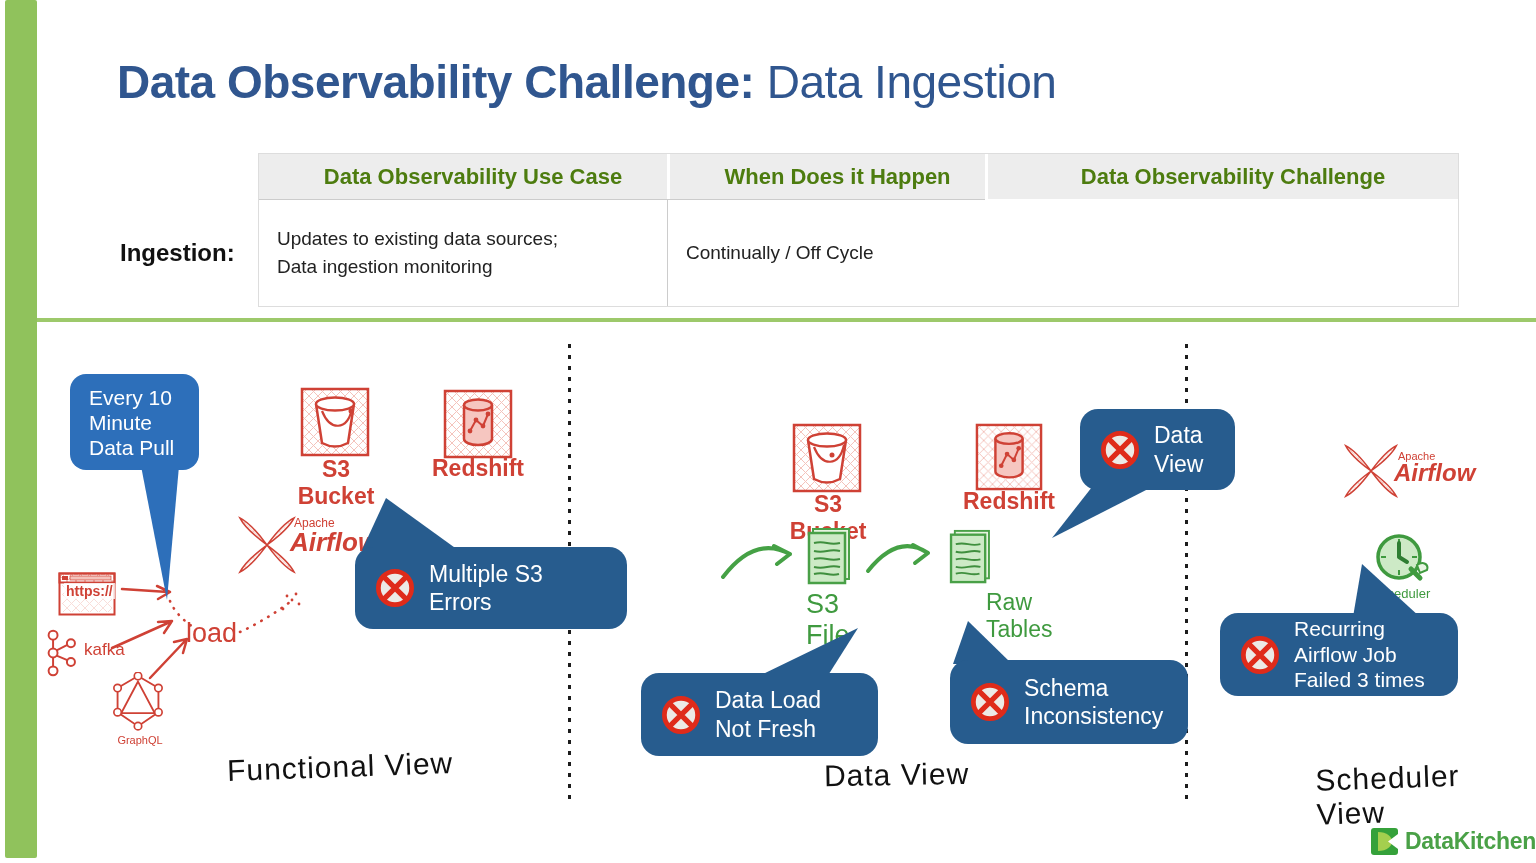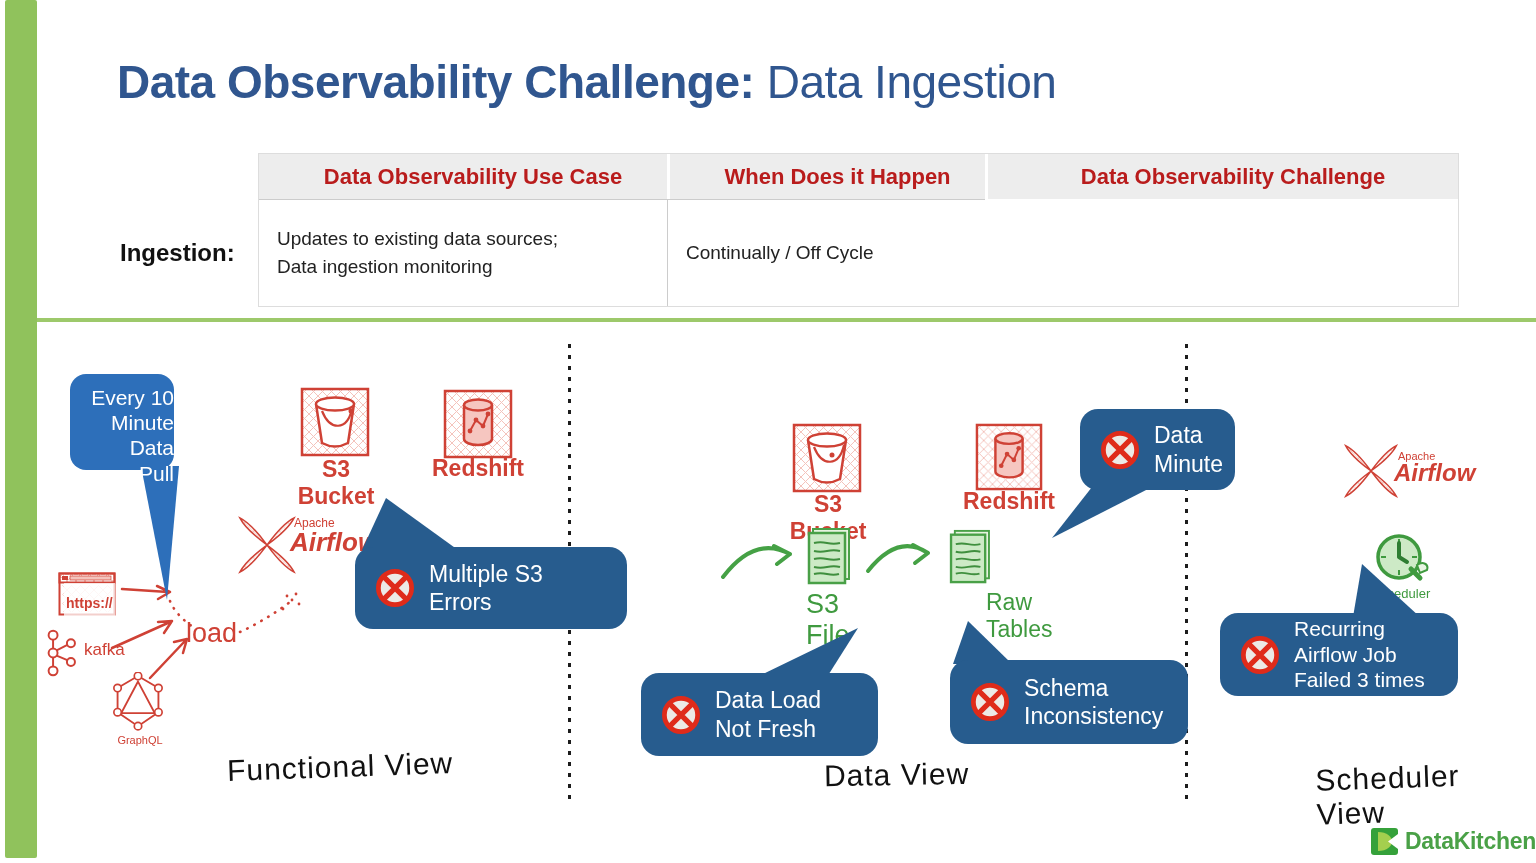--- a/index.html
+++ b/index.html
@@ -13,21 +13,21 @@
   .green-line{left:37px;top:318px;width:1499px;height:4px;background:#9dc96b;}
 
   
   .title{left:117px;top:55px;font-size:46px;color:#30568f;letter-spacing:-0.5px;white-space:nowrap;}
   .title .b{font-weight:800;}
   .title .l{font-weight:400;}
 
   
   .tbl{left:258px;top:153px;display:grid;grid-template-columns:408px 318px 473px;border:1px solid #ddd;}
   .th{background:#ededed;height:45px;display:flex;align-items:center;justify-content:center;
-      font-weight:700;font-size:22px;color:#b91c1c;border-left:3px solid #fff;padding-left:20px;}
+      font-weight:700;font-size:22px;color:#4d7c0f;border-left:3px solid #fff;padding-left:20px;}
   .th:first-child{border-left:none;}
   .td{background:#fff;border-top:1px solid #ccc;border-left:1px solid #ccc;min-height:107px;
       box-sizing:border-box;padding:10px 18px;font-size:19px;color:#222;display:flex;align-items:center;line-height:1.45;}
   .td.first{border-left:none;}
   .row-label{left:120px;top:239px;font-size:24px;font-weight:800;color:#111;}
 
   
   .vdots{width:3px;height:458px;top:344px;
          background-image:repeating-linear-gradient(to bottom,#1c1c1c 0 4px,transparent 4px 11px);}
 
@@ -113,21 +113,21 @@
     <g>
       <polygon points="141,466 179,466 167,600" fill="#2d6fba"></polygon>
       <polygon points="362,550 458,550 386,498" fill="#275c8e"></polygon>
       <polygon points="1092,487 1152,487 1052,538" fill="#275c8e"></polygon>
       <polygon points="757,677 827,677 858,628" fill="#275c8e"></polygon>
       <polygon points="953,664 1012,664 968,621" fill="#275c8e"></polygon>
       <polygon points="1353,617 1420,617 1362,564" fill="#275c8e"></polygon>
     </g>
   </svg>
 
-  <div class="abs bubble" style="left:70px;top:374px;width:104px;height:96px;text-align:right;">Every 10
+  <div class="abs bubble" style="left:70px;top:374px;width:129px;height:96px;">Every 10
 Minute
 Data Pull</div>
 
   <svg class="abs" style="left:300px;top:387px;" width="70" height="70" viewBox="0 0 70 70">
     <rect x="2" y="2" width="66" height="66" fill="url(#xh)" stroke="#cf4135" stroke-width="2.5"></rect>
     <path d="M16,17 L22,56 Q35,63 48,56 L54,17" fill="#fff" stroke="#cf4135" stroke-width="2.5" stroke-linejoin="round"></path>
     <ellipse cx="35" cy="17" rx="19" ry="6.5" fill="#fff" stroke="#cf4135" stroke-width="2.5"></ellipse>
     <path d="M22,24 C30,44 47,44 52,22" fill="none" stroke="#cf4135" stroke-width="2.2"></path>
     <circle cx="51" cy="24" r="2.5" fill="#cf4135"></circle>
   </svg>
@@ -156,21 +156,21 @@
   <div class="abs red-hand" style="left:294px;top:516px;font-size:12px;">Apache</div>
   <div class="abs red-hand" style="left:290px;top:527px;font-size:26px;font-weight:700;font-style:italic;">Airflow</div>
 
   <svg class="abs" style="left:58px;top:572px;" width="58" height="44" viewBox="0 0 58 44">
     <rect x="1.5" y="1.5" width="55" height="41" fill="#fff" stroke="#cf4135" stroke-width="2"></rect>
     <rect x="1.5" y="1.5" width="55" height="9" fill="url(#xh)" stroke="#cf4135" stroke-width="2"></rect>
     <rect x="4" y="4" width="6" height="4" fill="#cf4135"></rect>
     <rect x="12" y="4" width="41" height="4" fill="#f4c3bc" stroke="#cf4135" stroke-width="0.7"></rect>
     <rect x="4" y="13" width="50" height="27" fill="url(#xh)" opacity="0.55"></rect>
   </svg>
-  <div class="abs red-hand" style="left:64px;top:583px;font-size:14px;font-weight:700;background:rgba(255,255,255,0.75);padding:12px 2px;">https://</div>
+  <div class="abs red-hand" style="left:64px;top:583px;font-size:14px;font-weight:700;background:rgba(255,255,255,0.75);padding:0 2px;">https://</div>
 
   <svg class="abs" style="left:44px;top:628px;" width="36" height="50" viewBox="0 0 40 56">
     <g stroke="#cf4135" stroke-width="2.2" fill="#fff">
       <line x1="10" y1="13" x2="10" y2="23"></line>
         <line x1="10" y1="33" x2="10" y2="43"></line>
       <line x1="14" y1="25" x2="26" y2="19"></line>
         <line x1="14" y1="31" x2="26" y2="36"></line>
       <circle cx="10" cy="8" r="5"></circle>
         <circle cx="10" cy="28" r="5"></circle>
         <circle cx="10" cy="48" r="5"></circle>
@@ -257,21 +257,21 @@
   </svg>
   <div class="abs green-hand pre" style="left:938px;top:589px;font-size:23px;margin-left:48px;">Raw
 Tables</div>
 
   <div class="abs callout" style="left:1080px;top:409px;width:155px;height:81px;">
     <svg width="38" height="38" viewBox="0 0 40 40">
       <circle cx="20" cy="20" r="17.5" fill="#eceae6" stroke="#df2b1a" stroke-width="5"></circle>
       <path d="M9,9 L31,31 M31,9 L9,31" stroke="#df2b1a" stroke-width="5.5" stroke-linecap="round"></path>
     </svg>
     <div class="callout-text">Data
-Minute</div>
+View</div>
   </div>
 
   <div class="abs callout" style="left:641px;top:673px;width:237px;height:83px;">
     <svg width="38" height="38" viewBox="0 0 40 40">
       <circle cx="20" cy="20" r="17.5" fill="#eceae6" stroke="#df2b1a" stroke-width="5"></circle>
       <path d="M9,9 L31,31 M31,9 L9,31" stroke="#df2b1a" stroke-width="5.5" stroke-linecap="round"></path>
     </svg>
     <div class="callout-text">Data Load
 Not Fresh</div>
   </div>

